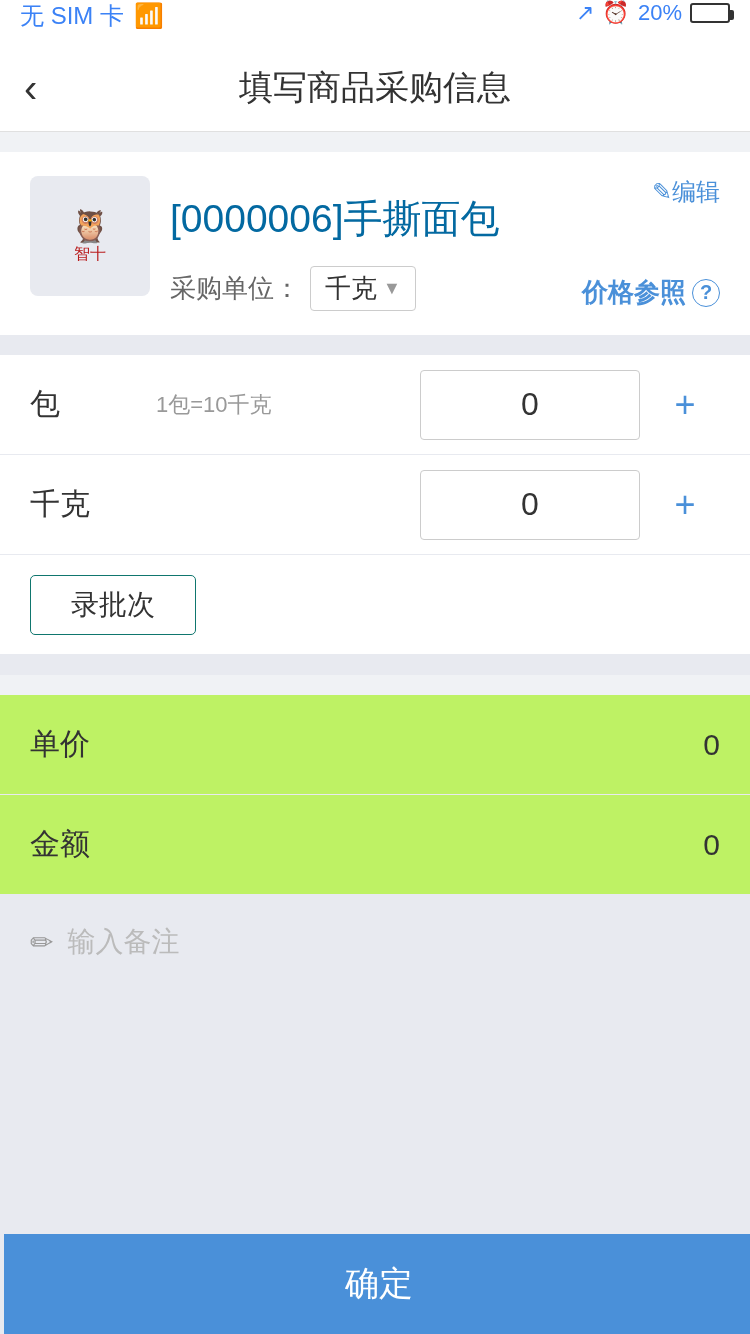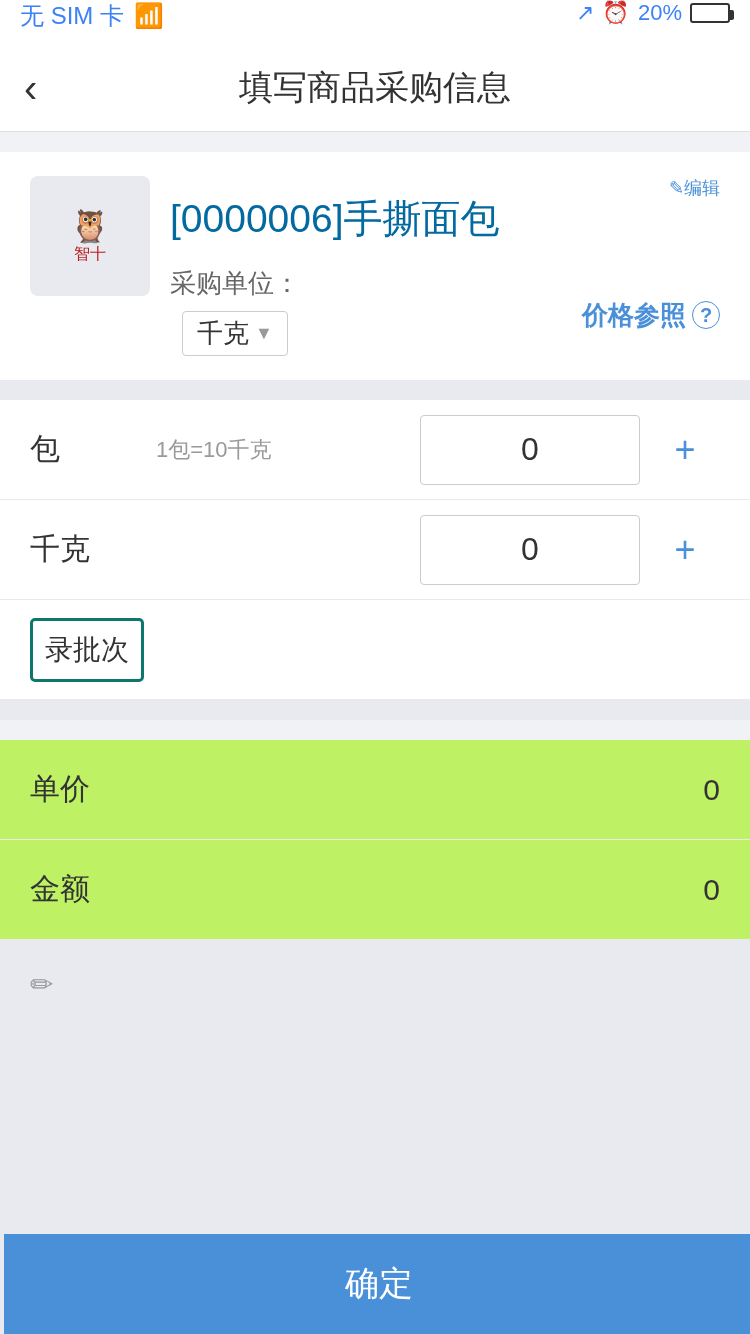--- a/index.html
+++ b/index.html
@@ -94,37 +94,36 @@
       color: #0369a1;
       margin-bottom: 20px;
       margin-top: 16px;
     }
     .product-unit-row {
       display: flex;
       align-items: center;
       gap: 10px;
       font-size: 26px;
       color: #666;
-      flex-direction: column;
     }
     .unit-select {
       border: 1px solid #ccc;
       border-radius: 4px;
       padding: 4px 14px;
       font-size: 26px;
       color: #333;
       background: #fff;
       display: flex;
       align-items: center;
       gap: 6px;
     }
     .unit-arrow { font-size: 18px; color: #999; }
     .product-edit {
       color: #4a90d9;
-      font-size: 18px;
+      font-size: 24px;
       display: flex;
       align-items: center;
       gap: 4px;
     }
     .price-ref {
       color: #4a90d9;
       font-size: 26px;
       display: flex;
       align-items: center;
       gap: 6px;
@@ -203,23 +202,23 @@
       padding: 0 30px;
       height: 100px;
       background: #fff;
       border-bottom: 1px solid #e8eaf0;
     }
     .summary-text {
       font-size: 30px;
       color: #333;
     }
     .batch-btn {
-      border: 3px solid #0f766e;
+      border: 1px solid #0f766e;
       border-radius: 5px;
-      padding: 10px 12px;
+      padding: 10px 40px;
       font-size: 28px;
       color: #333;
       background: #fff;
       cursor: pointer;
     }
 
     
     .detail-section {
       background: #bef264;
       margin-top: 20px;
@@ -370,17 +369,18 @@
     <span class="detail-value">0</span>
   </div>
   <div class="detail-row">
     <span class="detail-label">金额</span>
     <span class="detail-value">0</span>
   </div>
 </div>
 
 <div class="notes-section">
   <span class="notes-icon">✏</span>
+  <span class="notes-placeholder">输入备注</span>
 </div>
 
 <div class="bottom-spacer" style="height: 380px; background: #e8eaf0;"></div>
 
 <div class="confirm-btn">确定</div>
 
 </body></html>

